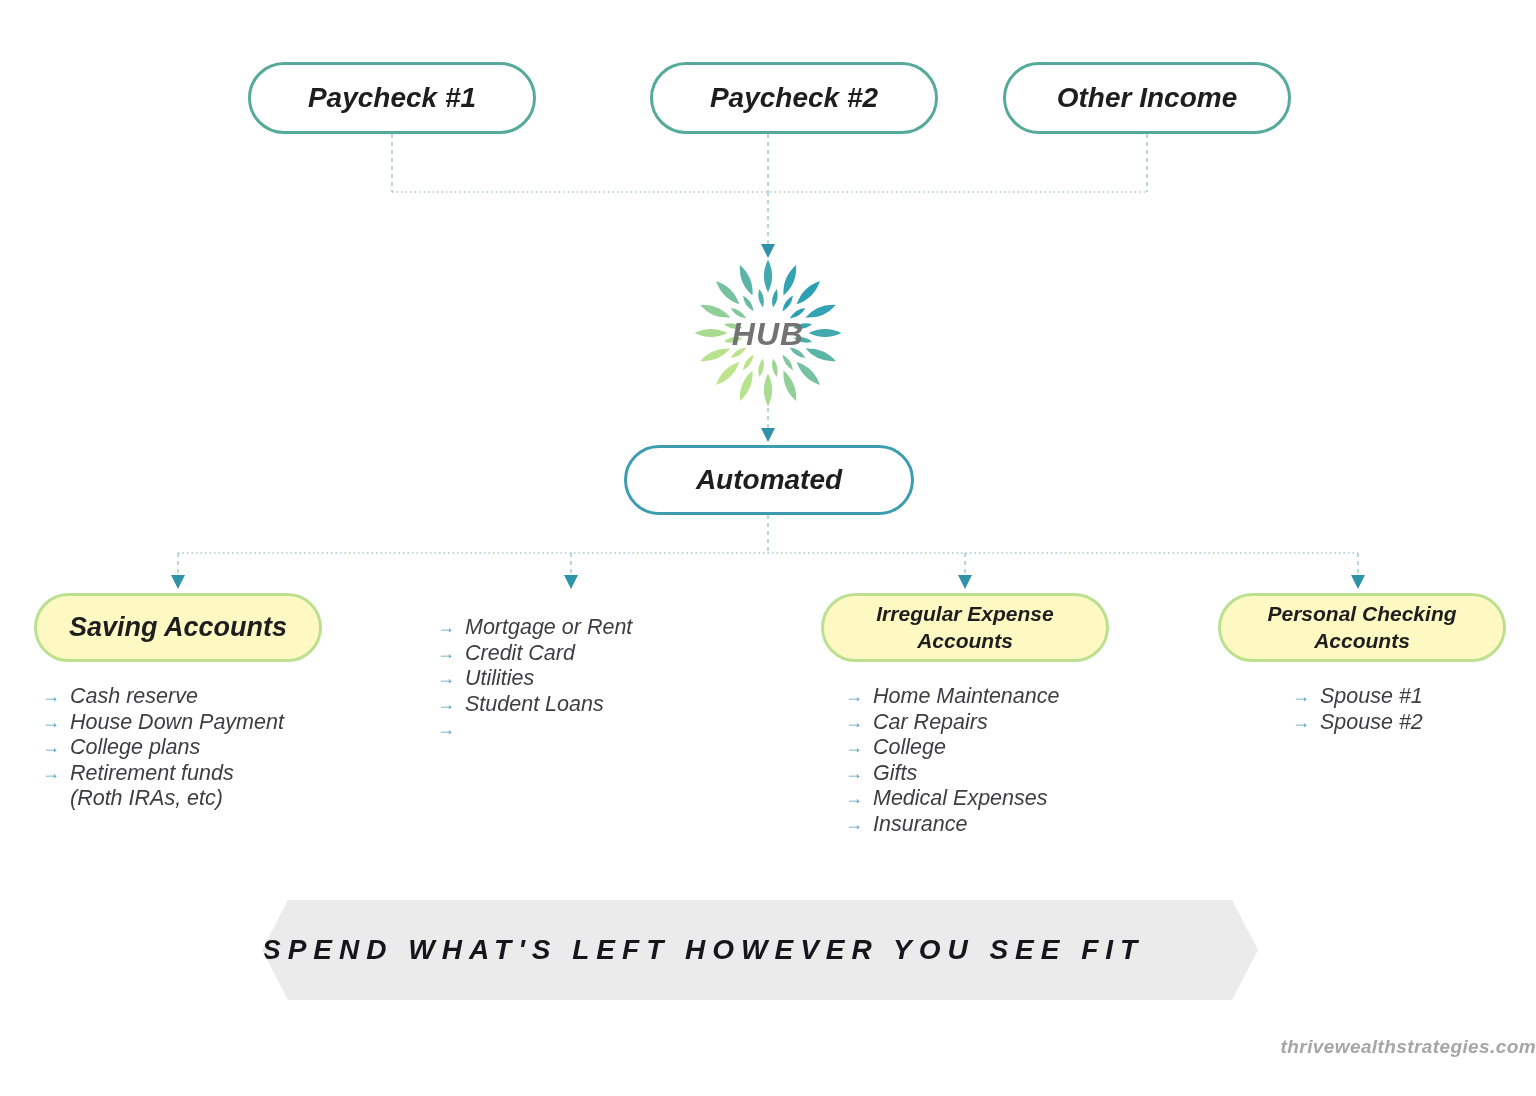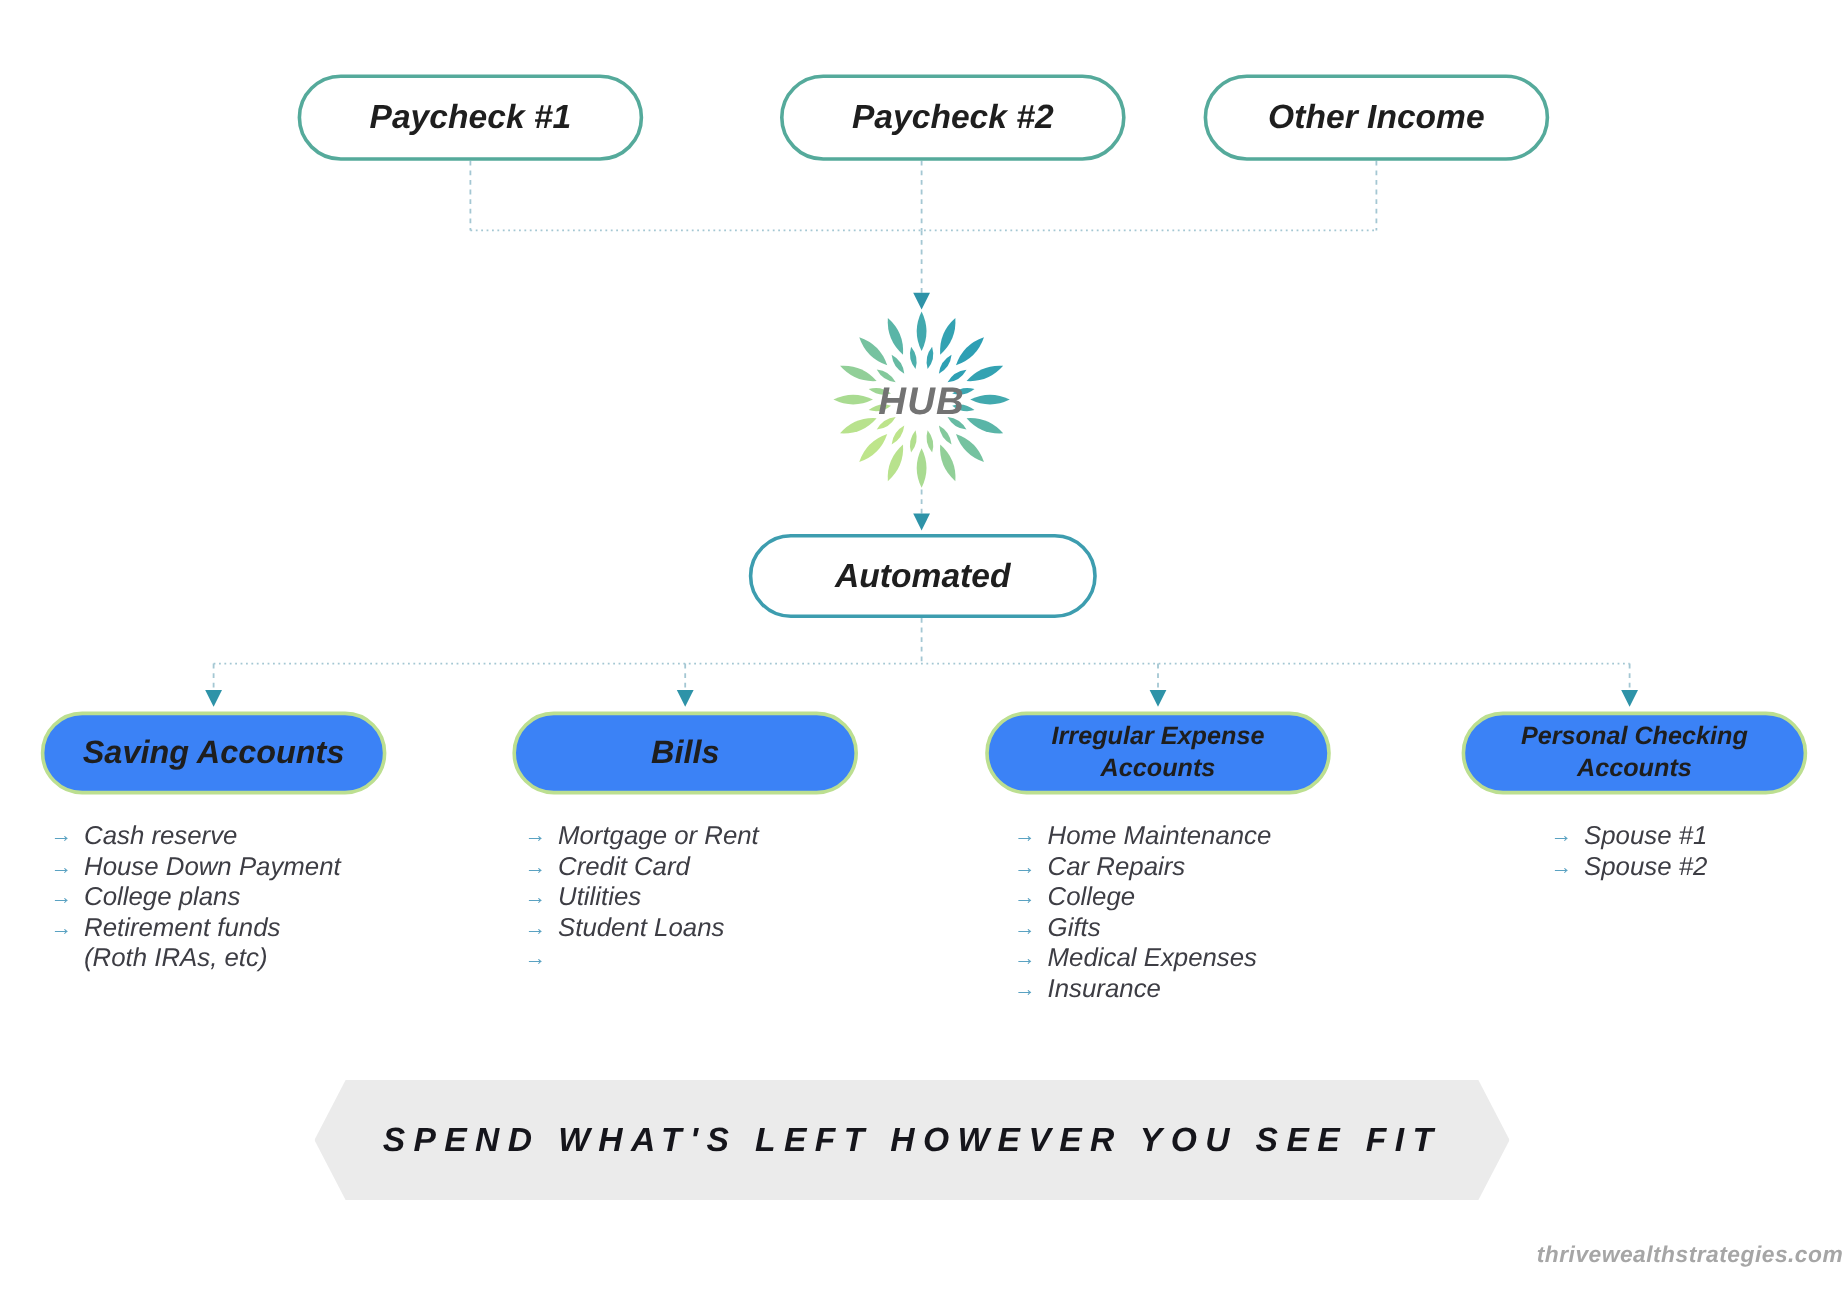--- a/index.html
+++ b/index.html
@@ -28,42 +28,42 @@
 
   .hub-burst { position:absolute; left:688px; top:253px; z-index:2; }
   .hub-label {
     position:absolute; left:713px; top:316px; width:110px; z-index:3;
     text-align:center; font-size:32px; font-weight:bold; letter-spacing:1px;
     color:#737373;
   }
 
   .account-col { position:absolute; top:593px; width:288px; z-index:2; }
   .account-box {
-    box-sizing:border-box; width:288px; height:69px; background:#3b82f6;
+    box-sizing:border-box; width:288px; height:69px; background:#fef9c3;
     border:3px solid var(--account-box-border,#BCDF90); border-radius:35px;
     display:flex; align-items:center; justify-content:center;
     font-weight:bold; color:var(--title-text,#1E1E1E); font-size:27px;
     text-align:center; white-space:pre-line; line-height:1.15;
   }
   .account-box.two-line { font-size:21px; line-height:1.25; }
   ul.items { list-style:none; margin:22px 0 0 0; padding:0; }
   ul.items li { display:flex; align-items:flex-start; line-height:25.5px; }
   .bullet {
     color:var(--bullet,#5AA2C2); font-size:18px; line-height:25.5px;
     margin-right:10px; flex:0 0 auto;
   }
   .item-text {
     font-size:21.5px; color:var(--list-text,#3D3D44); white-space:pre-line;
   }
 
   .banner {
     position:absolute; left:262px; top:900px; width:996px; height:100px; z-index:2;
     background:var(--banner-background,#EBEBEB);
     clip-path:polygon(26px 0%, calc(100% - 26px) 0%, 100% 50%, calc(100% - 26px) 100%, 26px 100%, 0% 50%);
-    display:flex; align-items:center; justify-content:center;
+    display:flex; align-items:center; justify-content:flex-start;
   }
   .banner-text {
     font-size:28px; font-weight:bold; letter-spacing:7px;
     color:var(--banner-text,#15151B); white-space:nowrap;
   }
   .footer {
     position:absolute; left:0; top:1036px; width:1536px; z-index:2;
     text-align:right; font-size:19px; font-weight:bold;
     color:var(--footer-text,#A6A6A6); letter-spacing:0.4px;
   }
@@ -159,21 +159,20 @@
         </li>
       <li>
           <span class="bullet">→</span>
           <span class="item-text">Retirement funds
 (Roth IRAs, etc)</span>
         </li>
     </ul>
   </div>
 
   <div class="account-col" style="left:427px">
-    <div class="account-box">Bills</div>
     <ul class="items" style="margin-left:10px">
       <li>
           <span class="bullet">→</span>
           <span class="item-text">Mortgage or Rent</span>
         </li>
       <li>
           <span class="bullet">→</span>
           <span class="item-text">Credit Card</span>
         </li>
       <li>

